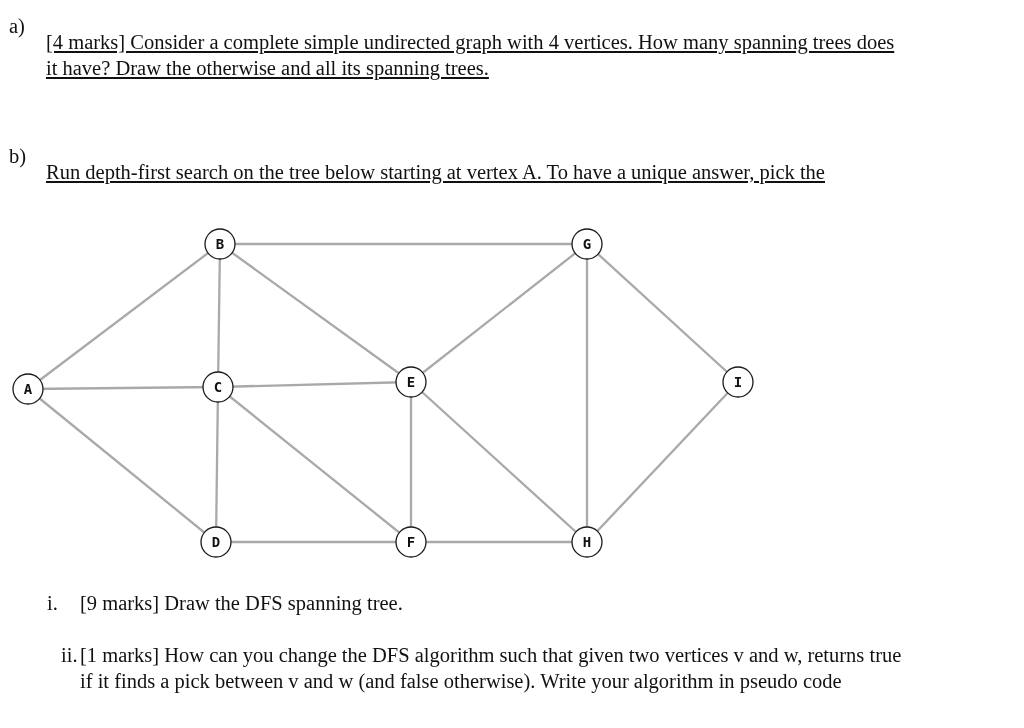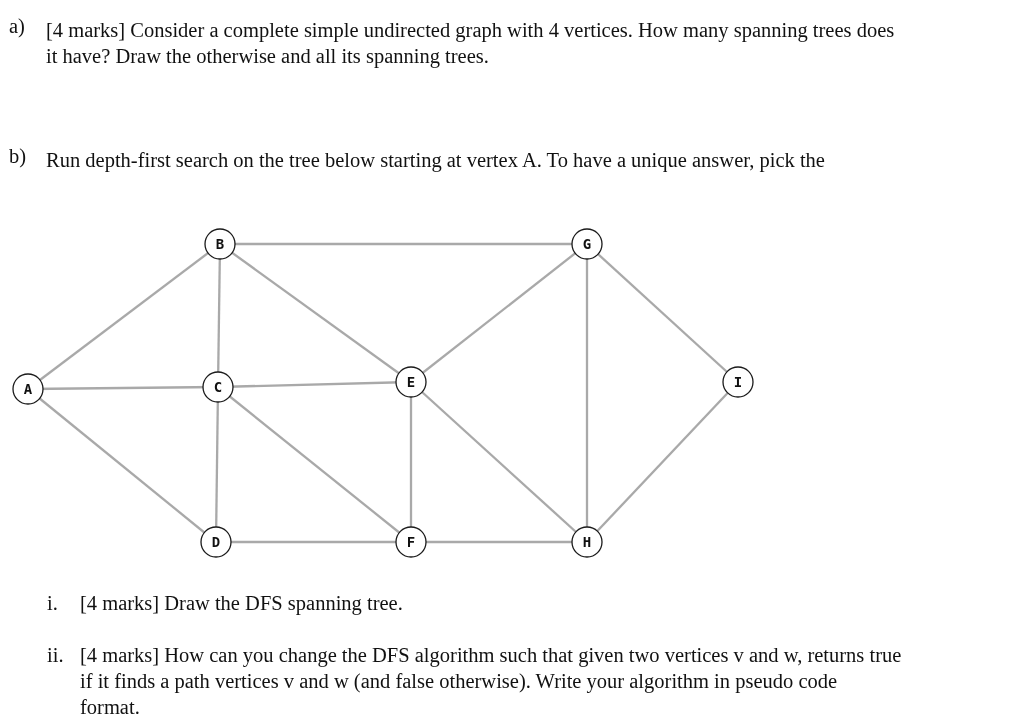--- a/index.html
+++ b/index.html
@@ -23,22 +23,23 @@
       width: 1010px;
     }
     .q .marker {
       position: absolute;
       left: 9px;
       top: 0;
     }
     .q .body {
       position: absolute;
       left: 46px;
-      top: 4px;
+      top: 16px;
       width: 960px;
+      text-decoration: underline;
     }
     .sub {
       position: absolute;
       left: 0;
       width: 1010px;
     }
     .sub .marker {
       position: absolute;
       left: 47px;
       top: 0;
@@ -147,24 +148,23 @@
       <g>
         <circle class="node-circle" cx="738" cy="382" r="15" stroke="#1a1a1a"></circle>
         <text class="node-label" x="738" y="387" text-anchor="middle">I</text>
       </g>
     </g>
 </svg>
 
 <div class="sub" style="top:590px;">
   <span class="marker">i.</span>
   <div class="body">
-    <div>[4 marks] Draw the DFS spanning tree.</div>
+    <div>[9 marks] Draw the DFS spanning tree.</div>
   </div>
 </div>
 
 <div class="sub" style="top:642px;">
-  <span class="marker" style="left:47px;">ii.</span>
+  <span class="marker" style="left:61px;">ii.</span>
   <div class="body">
-    <div>[4 marks] How can you change the DFS algorithm such that given two vertices v and w, returns true</div>
-    <div>if it finds a path vertices v and w (and false otherwise). Write your algorithm in pseudo code</div>
-    <div>format.</div>
+    <div>[1 marks] How can you change the DFS algorithm such that given two vertices v and w, returns true</div>
+    <div>if it finds a pick between v and w (and false otherwise). Write your algorithm in pseudo code</div>
   </div>
 </div>
 
 </body></html>

